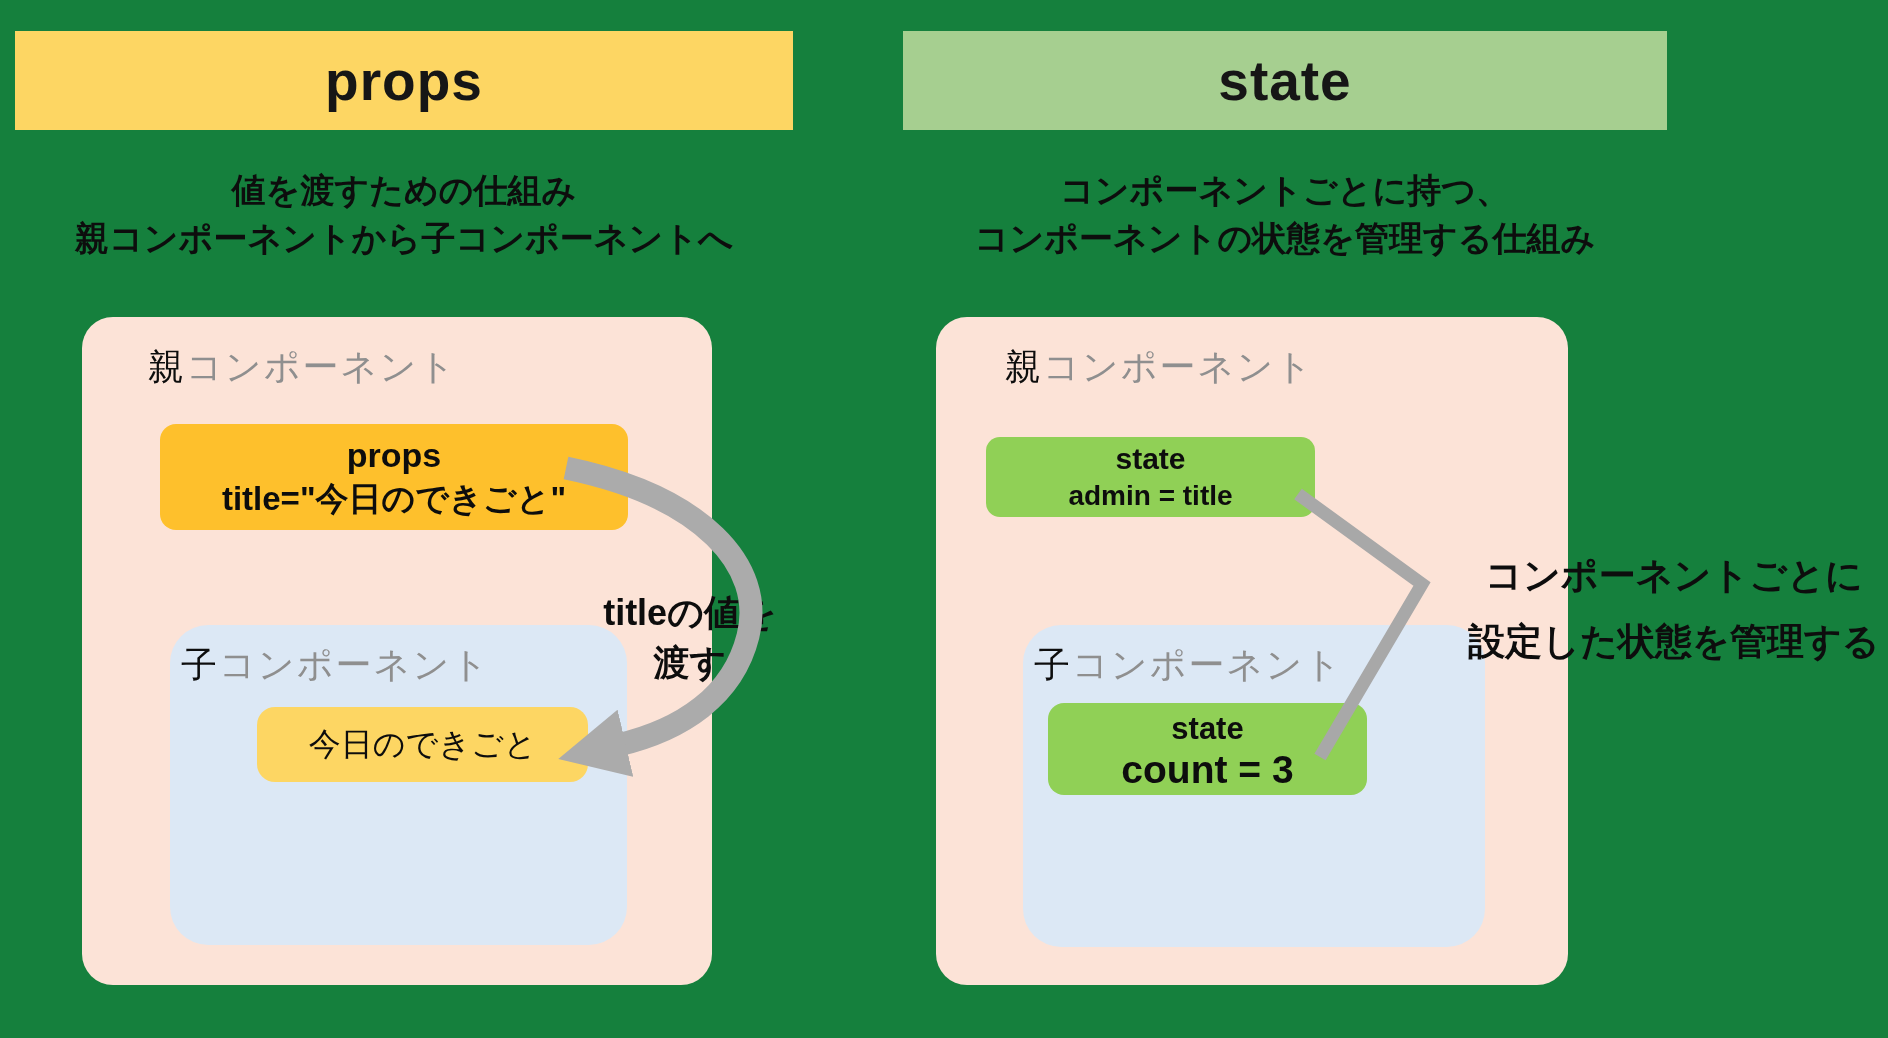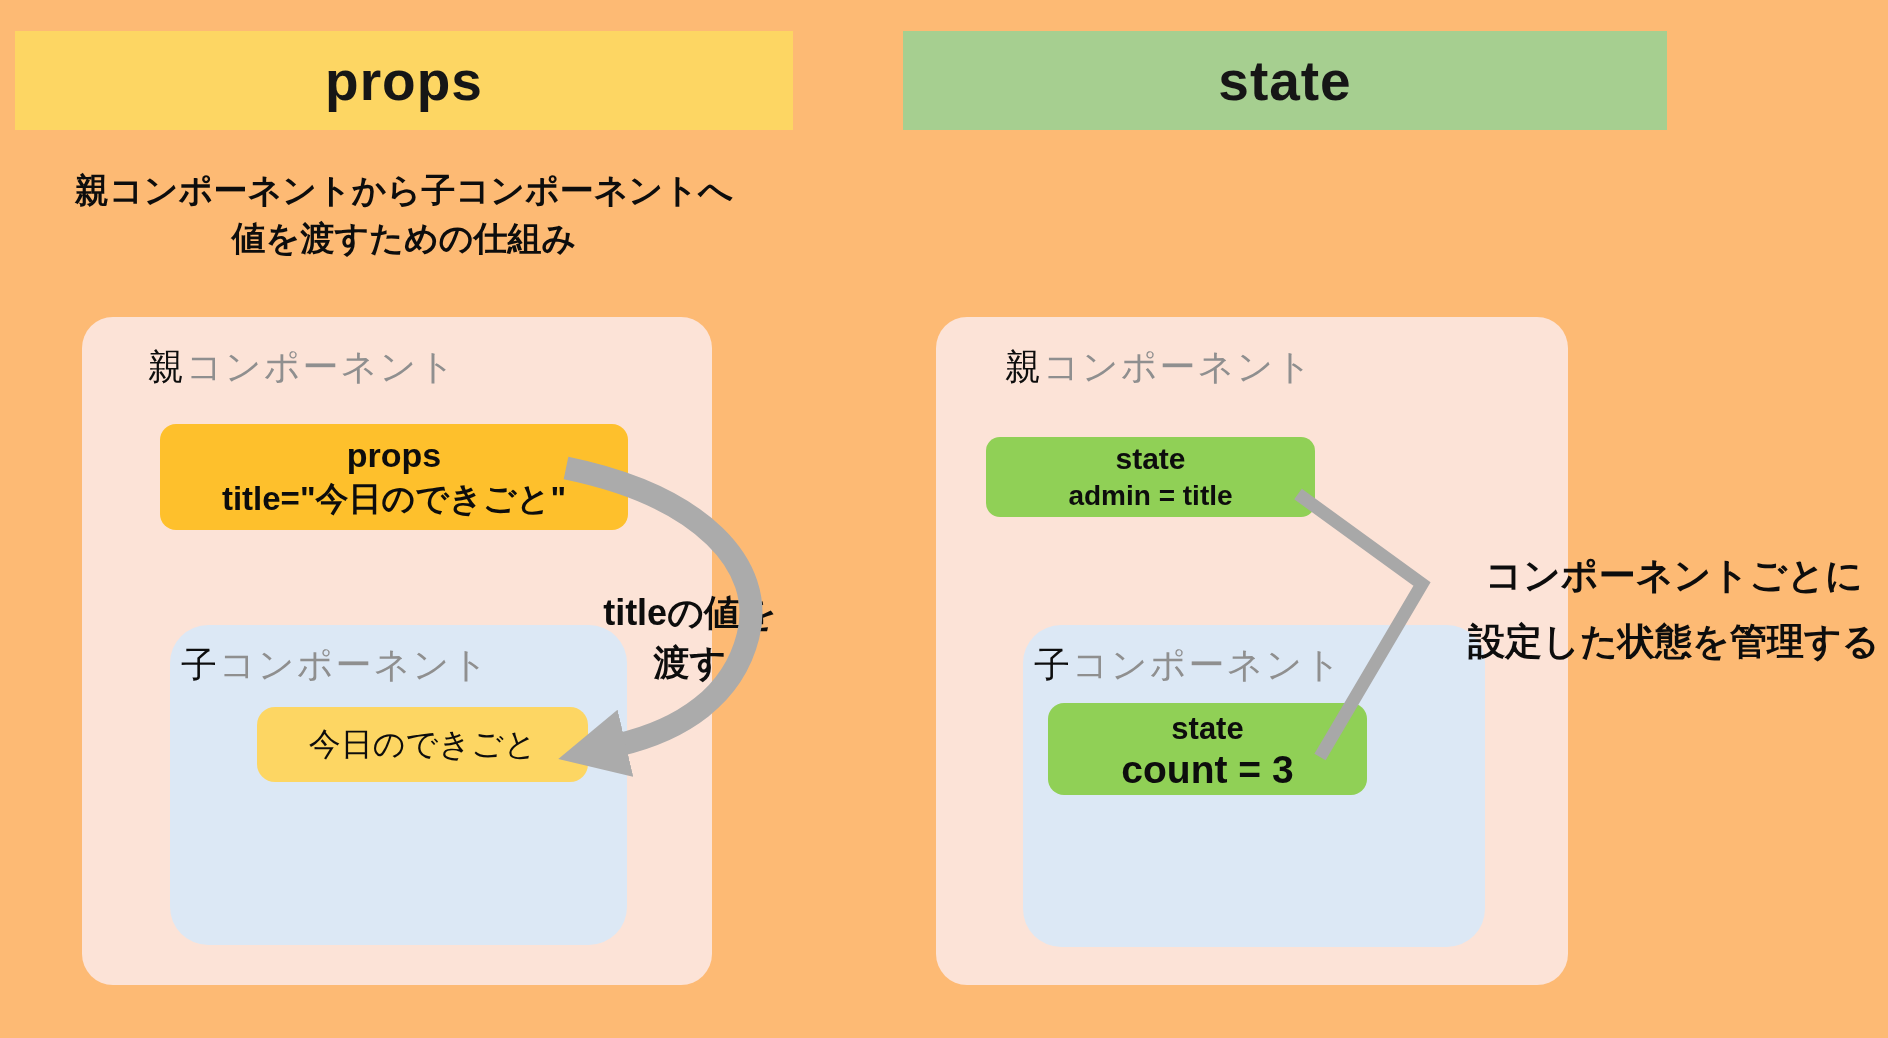--- a/index.html
+++ b/index.html
@@ -17,21 +17,21 @@
   *{margin:0;padding:0;box-sizing:border-box;}
   html,body{background:#ffffff;}
   body{
     font-family:"Liberation Sans","DejaVu Sans",sans-serif;
     color:var(--ink);
   }
   .stage{
     position:relative;
     width:1888px;
     height:1038px;
-    background:#fdba74;
+    background:#15803d;
     overflow:hidden;
   }
   .abs{position:absolute;}
 
   
   .hdr{
     height:99px;top:31px;
     display:flex;align-items:center;justify-content:center;
     font-size:55px;font-weight:600;letter-spacing:1px;color:#161616;
   }
@@ -124,22 +124,26 @@
 <div class="stage">
 
   <div class="abs hdr hdr-props">
     <span>props</span>
   </div>
   <div class="abs hdr hdr-state">
     <span>state</span>
   </div>
 
   <div class="abs desc desc-left">
+    <div>値を渡すための仕組み</div>
     <div>親コンポーネントから子コンポーネントへ</div>
-    <div>値を渡すための仕組み</div>
+  </div>
+  <div class="abs desc desc-right">
+    <div>コンポーネントごとに持つ、</div>
+    <div>コンポーネントの状態を管理する仕組み</div>
   </div>
 
   <div class="abs parent parent-left">
     <div class="abs comp-label parent-label-left">
       <span class="k">親</span><span class="g">コンポーネント</span>
     </div>
 
     <div class="abs vbox props-box">
       <div class="l1">props</div>
       <div class="l2">title="今日のできごと"</div>

